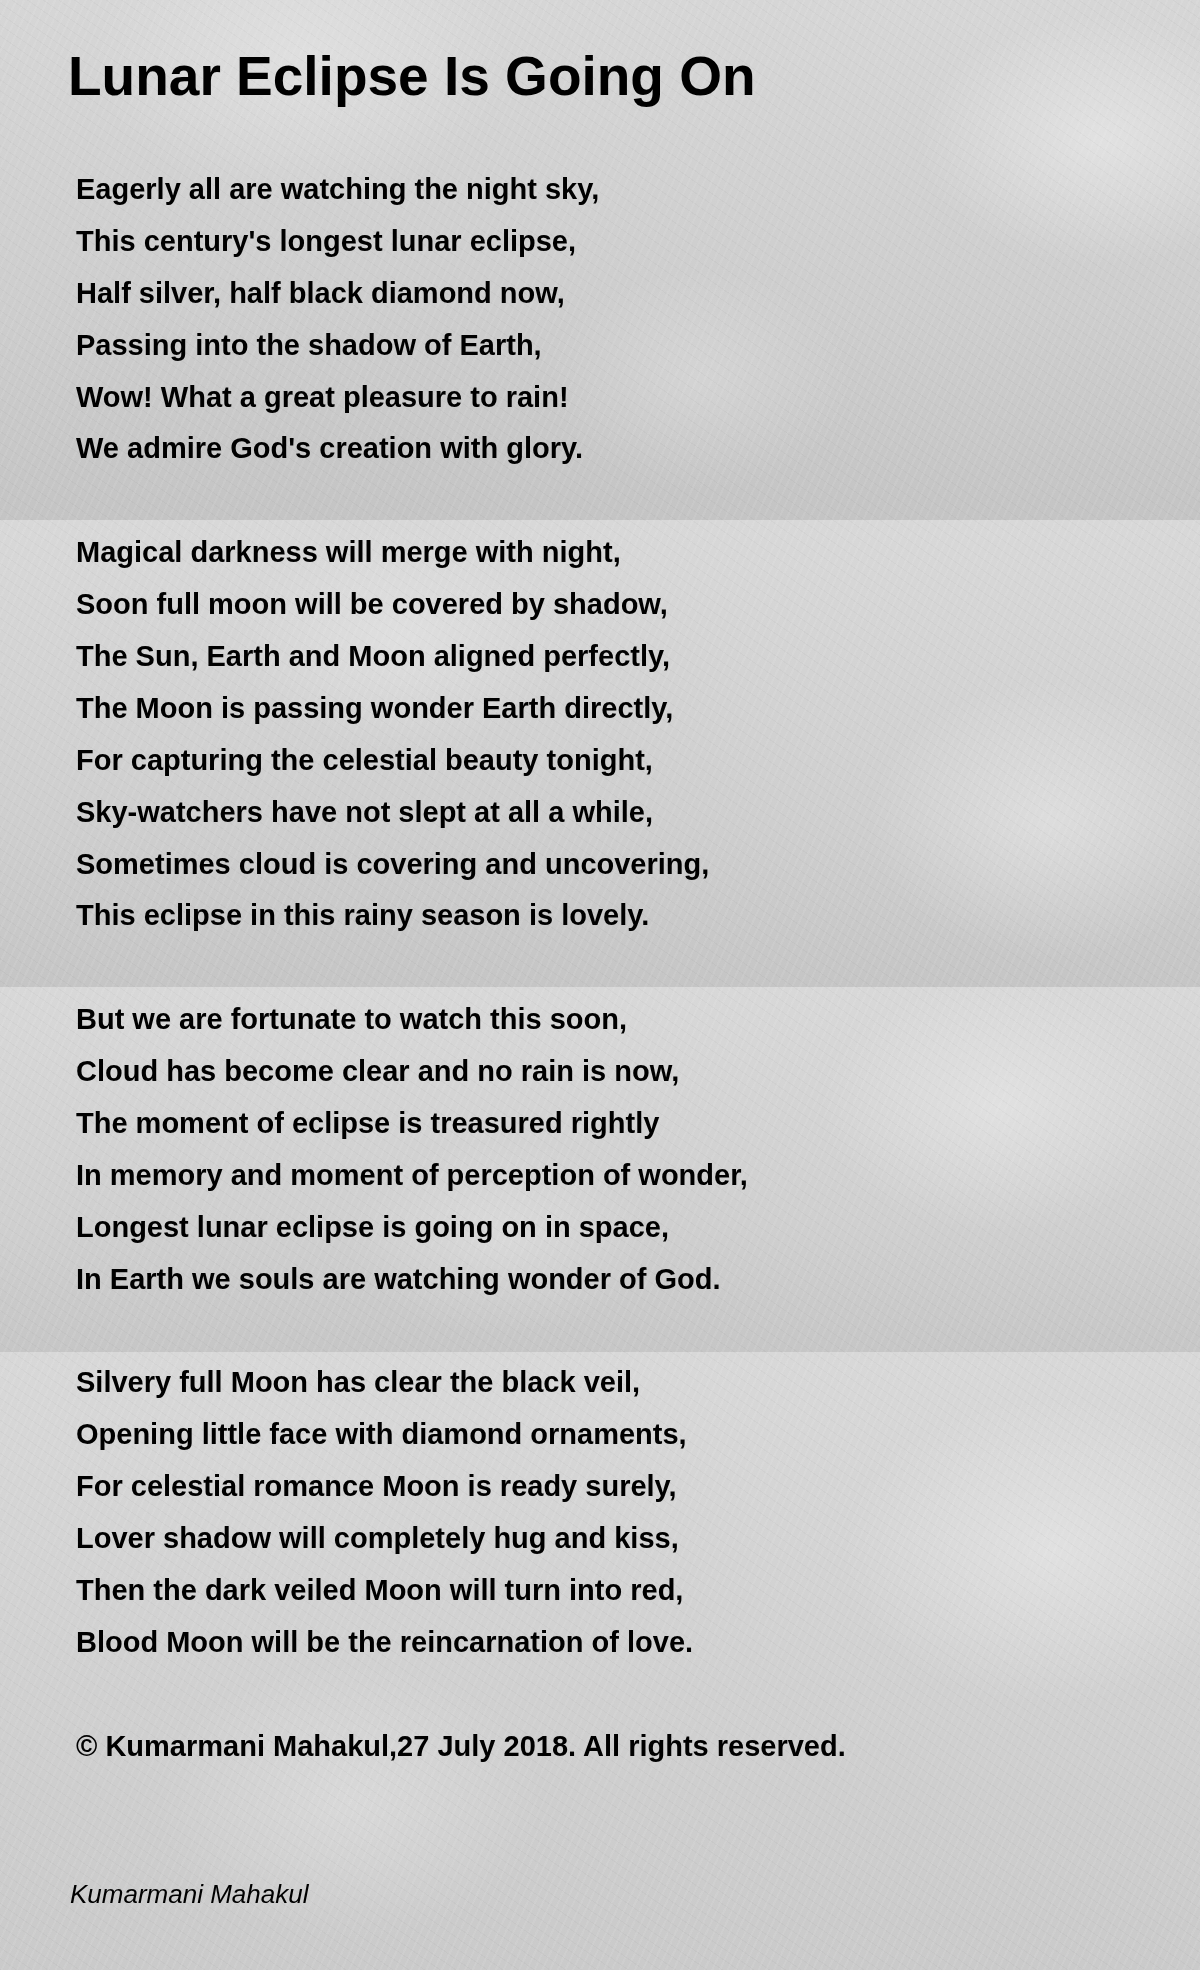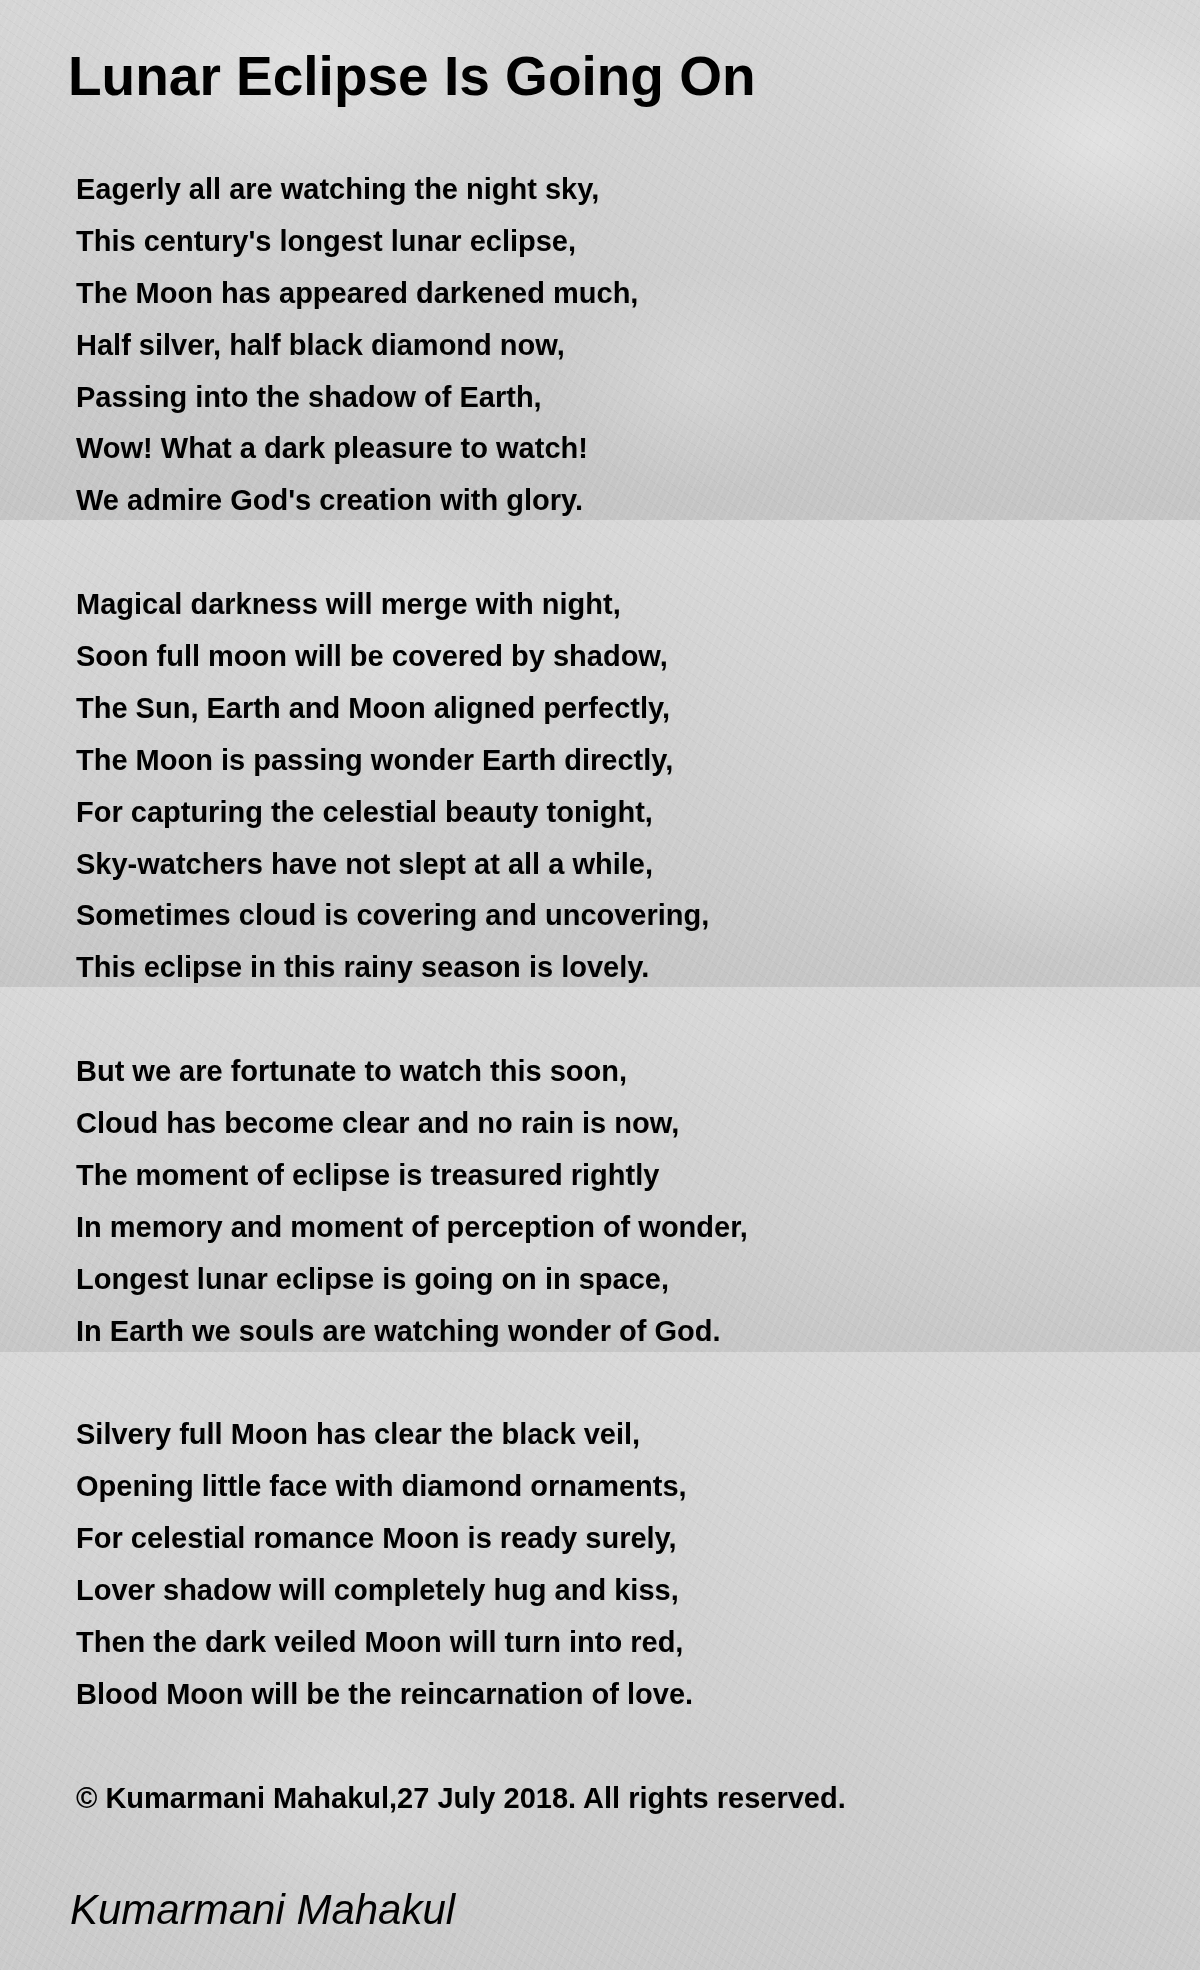--- a/index.html
+++ b/index.html
@@ -45,43 +45,42 @@
   }
   .poem {
     position: absolute; left: 68px; top: 156px;
     font-size: 29px; font-weight: bold; line-height: 51.9px;
     margin: 8px; padding: 0;
   }
   .line { display: block; height: 51.9px; white-space: nowrap; }
   .blank { display: block; height: 51.9px; }
   .author {
     position: absolute; left: 70px; top: 1871px;
-    font-size: 42px; font-style: italic; font-weight: normal;
-    line-height: 46px; white-space: nowrap; margin-top: 16px;
+    font-size: 26px; font-style: italic; font-weight: normal;
+    line-height: 46px; white-space: nowrap;
   }
 </style>
 </head>
 <body>
 
 <div class="bg bg-1"></div>
 <div class="bg bg-2"></div>
 <div class="bg bg-3"></div>
 <div class="bg bg-4"></div>
 <div class="texture"></div>
 
 <h1 class="title">Lunar Eclipse Is Going On</h1>
 
 <div class="poem">
   <div>
     <span class="line">Eagerly all are watching the night sky,</span>
     <span class="line">This century's longest lunar eclipse,</span>
-    <span class="line">The Moon has appeared darkened much,</span>
     <span class="line">Half silver, half black diamond now,</span>
     <span class="line">Passing into the shadow of Earth,</span>
-    <span class="line">Wow! What a dark pleasure to watch!</span>
+    <span class="line">Wow! What a great pleasure to rain!</span>
     <span class="line">We admire God's creation with glory.</span>
   </div>
   <span class="blank"></span>
   <div>
     <span class="line">Magical darkness will merge with night,</span>
     <span class="line">Soon full moon will be covered by shadow,</span>
     <span class="line">The Sun, Earth and Moon aligned perfectly,</span>
     <span class="line">The Moon is passing wonder Earth directly,</span>
     <span class="line">For capturing the celestial beauty tonight,</span>
     <span class="line">Sky-watchers have not slept at all a while,</span>

